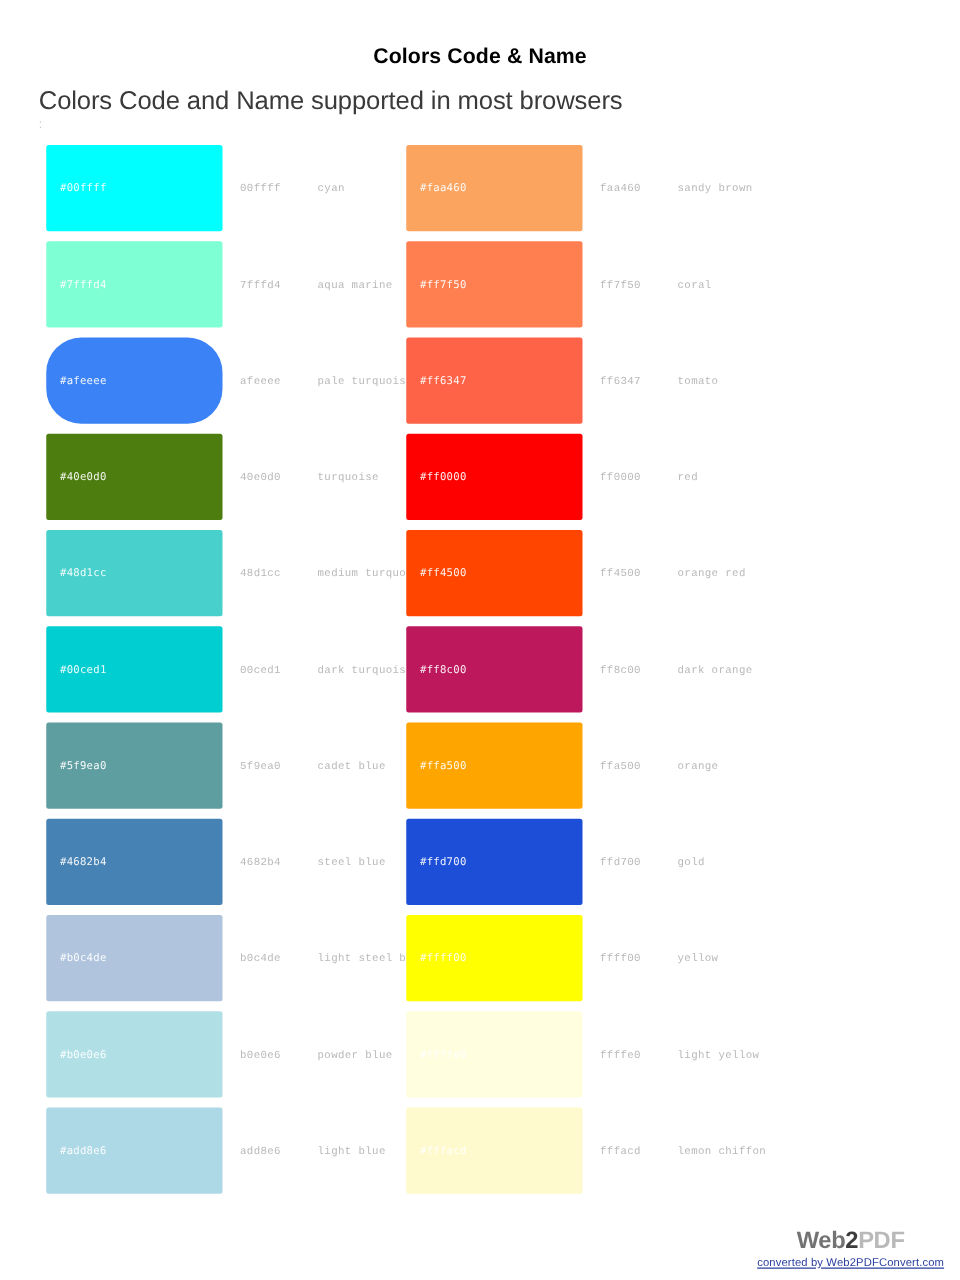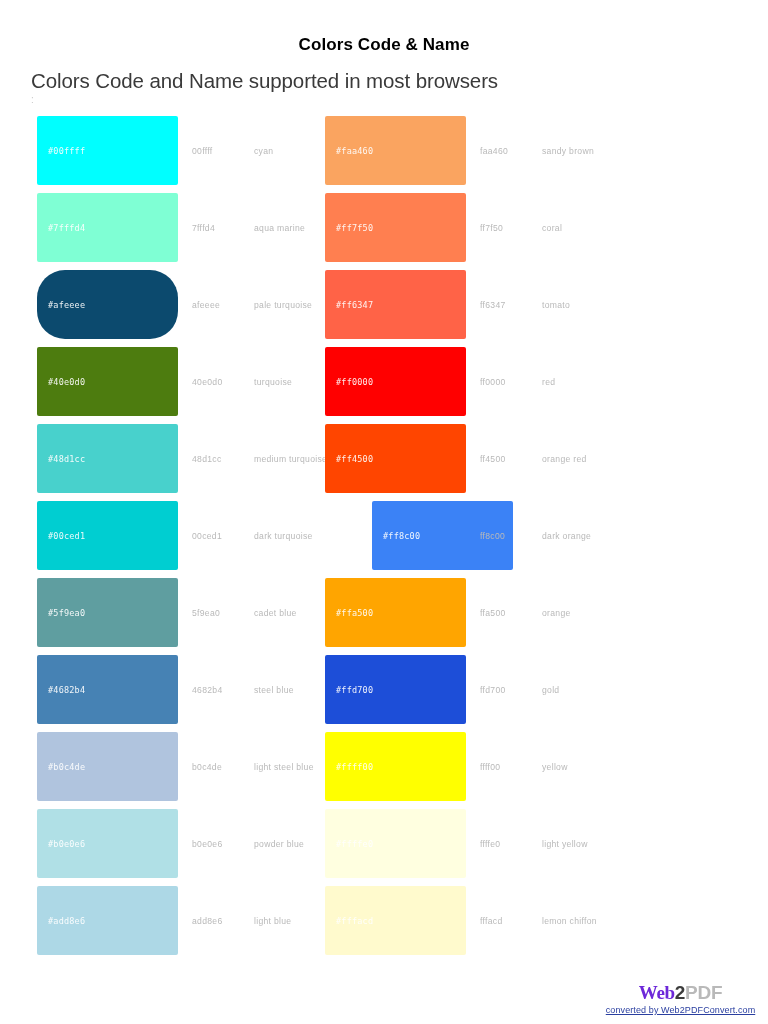--- a/index.html
+++ b/index.html
@@ -99,21 +99,21 @@
     color: rgba(255,255,255,0.92);
     letter-spacing: 0.2px;
     white-space: nowrap;
   }
 
   .row-label {
     position: absolute;
     top: 50%;
     transform: translateY(-50%);
     left: 155px;
-    font-family: Liberation Sans, sans-serif;
+    font-family: Liberation Mono, monospace;
     font-size: 8.6px;
     color: #b9b9b9;
     letter-spacing: 0.3px;
     white-space: nowrap;
   }
   .row-label .code {
     display: inline-block;
     width: 62px;
   }
   .row-label .name {
@@ -130,21 +130,21 @@
     text-align: center;
   }
   #wm-logo {
     font-family: "Liberation Sans", sans-serif;
     font-size: 19px;
     font-weight: bold;
     line-height: 22px;
     letter-spacing: -0.3px;
     white-space: nowrap;
   }
-  #wm-logo .wm-web { color: #6d28d9; font-family: Liberation Serif, serif; }
+  #wm-logo .wm-web { color: #737373; }
   #wm-logo .wm-two { color: #3c3c3c; }
   #wm-logo .wm-pdf { color: #b9b9b9; }
   #wm-link {
     display: block;
     margin-top: 1px;
     font-family: "Liberation Sans", sans-serif;
     font-size: 9px;
     line-height: 11px;
     color: #2a3fa0;
     text-decoration: underline;
@@ -171,21 +171,21 @@
           </div>
           <div class="row-label"><span class="code">00ffff</span><span class="name">cyan</span></div>
         </div>
         <div class="color-row">
           <div class="swatch" style="background-color: rgb(127, 255, 212);">
             <span class="swatch-hex">#7fffd4</span>
           </div>
           <div class="row-label"><span class="code">7fffd4</span><span class="name">aqua marine</span></div>
         </div>
         <div class="color-row">
-          <div class="swatch" style="background-color: #0c4a6e; border-radius: 28px;">
+          <div class="swatch" style="background-color: #3b82f6; border-radius: 28px;">
             <span class="swatch-hex">#afeeee</span>
           </div>
           <div class="row-label"><span class="code">afeeee</span><span class="name">pale turquoise</span></div>
         </div>
         <div class="color-row">
           <div class="swatch" style="background-color: #4d7c0f;">
             <span class="swatch-hex">#40e0d0</span>
           </div>
           <div class="row-label"><span class="code">40e0d0</span><span class="name">turquoise</span></div>
         </div>
@@ -257,21 +257,21 @@
           </div>
           <div class="row-label"><span class="code">ff0000</span><span class="name">red</span></div>
         </div>
         <div class="color-row">
           <div class="swatch" style="background-color: rgb(255, 69, 0);">
             <span class="swatch-hex">#ff4500</span>
           </div>
           <div class="row-label"><span class="code">ff4500</span><span class="name">orange red</span></div>
         </div>
         <div class="color-row">
-          <div class="swatch" style="background-color: #3b82f6; margin-left: 47px;">
+          <div class="swatch" style="background-color: #be185d;">
             <span class="swatch-hex">#ff8c00</span>
           </div>
           <div class="row-label"><span class="code">ff8c00</span><span class="name">dark orange</span></div>
         </div>
         <div class="color-row">
           <div class="swatch" style="background-color: rgb(255, 165, 0);">
             <span class="swatch-hex">#ffa500</span>
           </div>
           <div class="row-label"><span class="code">ffa500</span><span class="name">orange</span></div>
         </div>

